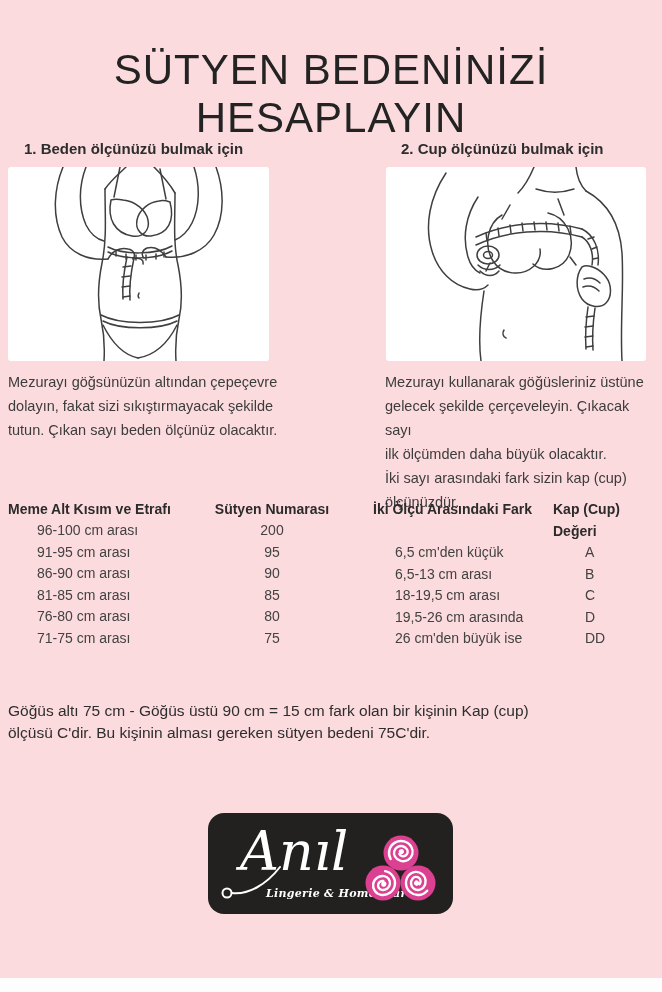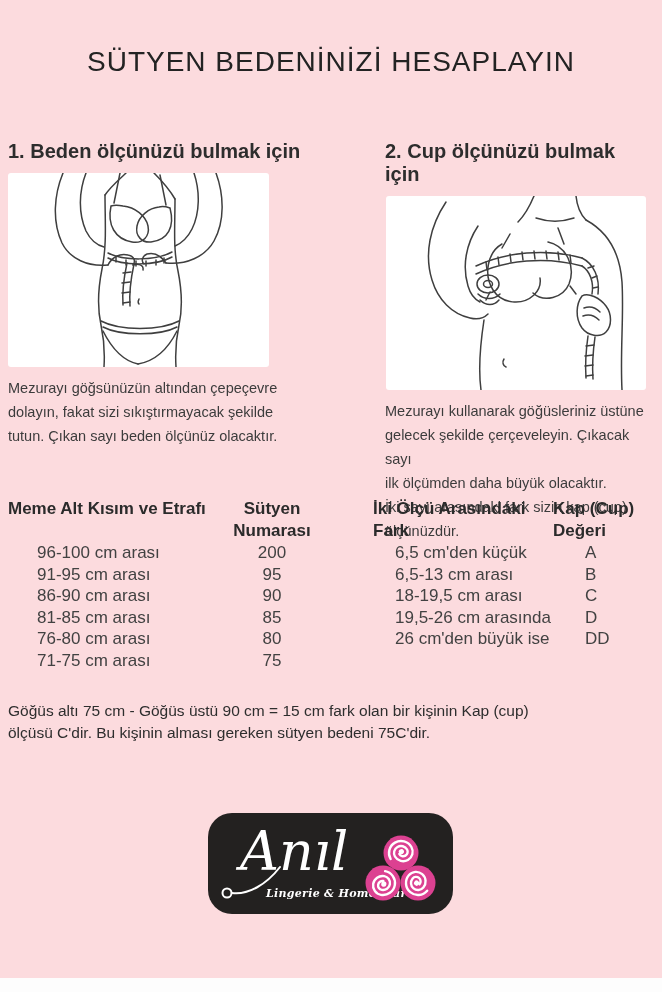--- a/index.html
+++ b/index.html
@@ -3,60 +3,60 @@
 <meta charset="utf-8">
 <style>
   * { margin:0; padding:0; box-sizing:border-box; }
   body { font-family:"Liberation Sans", sans-serif; }
   .page {
     position:relative; width:662px; height:992px;
     background:#fcdbde; overflow:hidden; color:#333;
   }
   .page-title {
     position:absolute; top:46px; left:0; width:662px;
-    text-align:center; font-size:28px; font-weight:400;
+    text-align:center; font-size:42px; font-weight:400;
     letter-spacing:1px; color:#232323;
   }
   .step { position:absolute; top:140px; }
   .step-1 { left:8px;  width:300px; }
   .step-2 { left:385px; width:270px; }
-  .step-heading { font-size:20px; font-weight:700; color:#2d2d2d; margin-bottom:10px; }
+  .step-heading { font-size:15px; font-weight:700; color:#2d2d2d; margin-bottom:10px;margin-left:16px; }
   .illus-box {
     background:#ffffff; border-radius:3px; height:194px; overflow:hidden;
   }
   .step-1 .illus-box { width:261px; }
   .step-2 .illus-box { width:260px; margin-left:1px; }
   .illus-box svg { display:block; }
   .step-desc {
     margin-top:9px; font-size:14.5px; line-height:24px; color:#3c3c3c;
     white-space:pre-line;
   }
   .tables { position:absolute; top:498px; left:0; width:662px; }
   table { border-collapse:collapse; }
-  th, td { font-size:17px; padding:0; line-height:21.5px; vertical-align:top; }
+  th, td { font-size:14px; padding:0; line-height:21.5px; vertical-align:top; }
   th { font-weight:700; color:#2b2b2b; text-align:left; line-height:22px; }
   td { color:#424242; }
   .size-table { position:absolute; left:8px; top:0; width:330px; }
   .size-table .c1 { width:198px; }
   .size-table td.c1 { padding-left:29px; }
   .size-table .c2 { width:132px; text-align:center; }
   .cup-table { position:absolute; left:373px; top:0; width:285px; }
   .cup-table .c1 { width:180px; }
   .cup-table td.c1 { padding-left:22px; }
   .cup-table .c2 { width:105px; }
   .cup-table td.c2 { padding-left:32px; }
   .example { position:absolute; left:8px; top:682px; width:610px; }
   .example-label { font-size:17px; font-weight:700; color:#1e1e1e; }
   .example-text {
     margin-top:18px; font-size:15.5px; line-height:22px; color:#2e2e2e;
     white-space:pre-line;
   }
   .logo {
     position:absolute; left:208px; top:813px; width:245px; height:101px;
-    background:#232120; border-radius:24px;
+    background:#232120; border-radius:16px;
   }
   .brand-name {
     position:absolute; left:32px; top:0px;
     font-family:"DejaVu Serif", serif; font-style:italic;
     font-size:54px; line-height:78px; color:#ffffff;
   }
   .brand-tagline {
     position:absolute; left:58px; top:74px;
     font-family:"DejaVu Serif", serif; font-style:italic; font-weight:700;
     font-size:11px; color:#ffffff; letter-spacing:0.3px;

